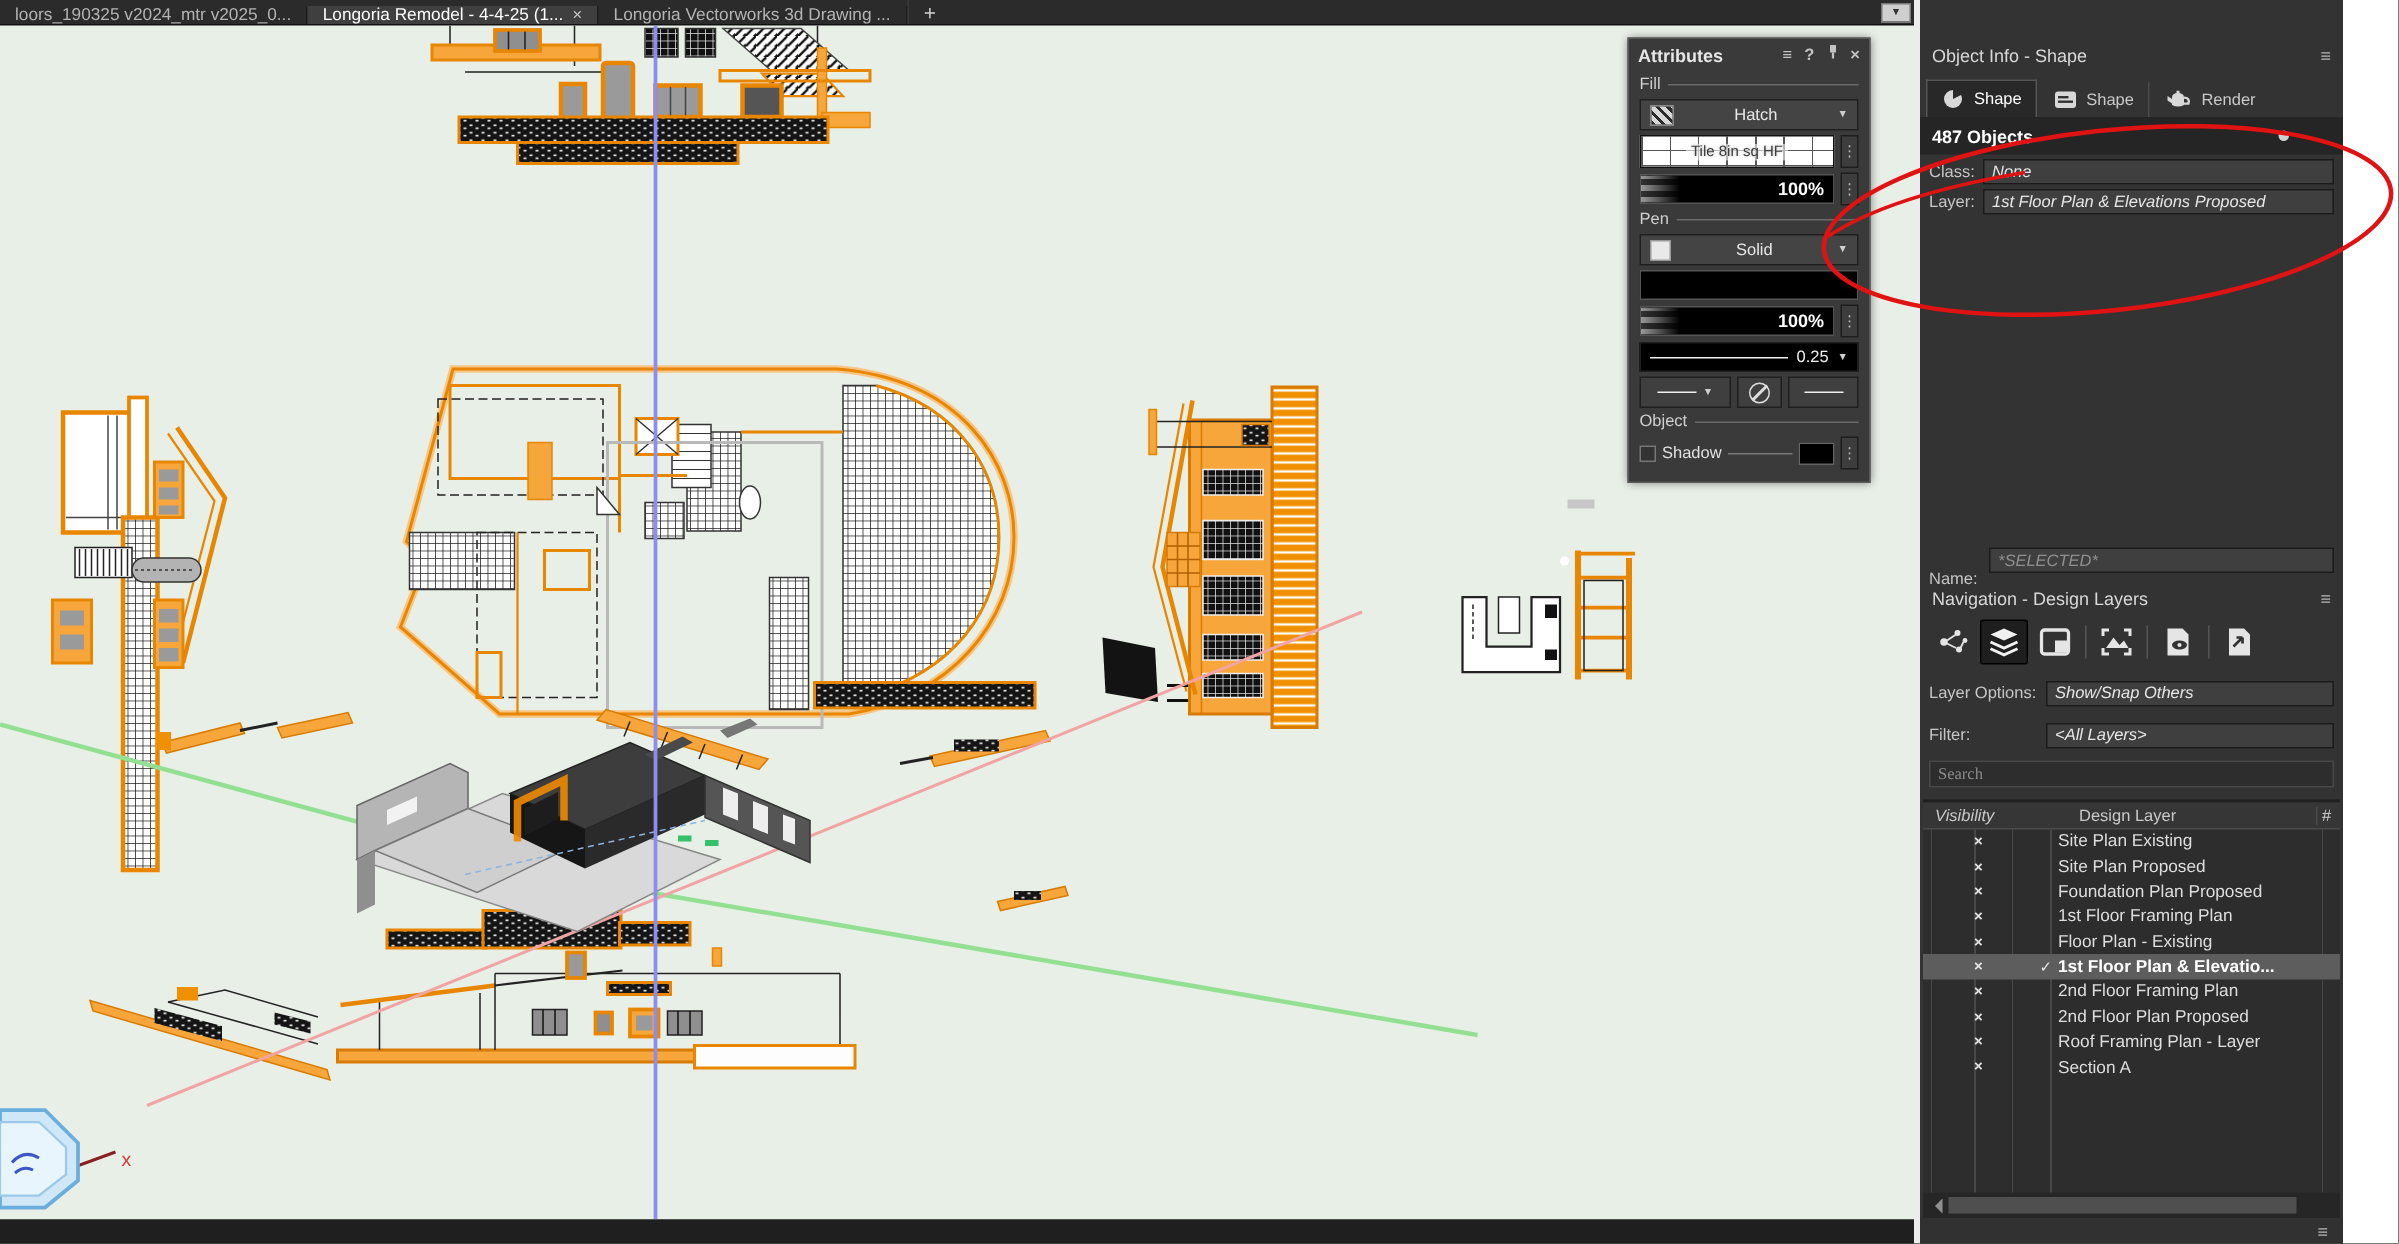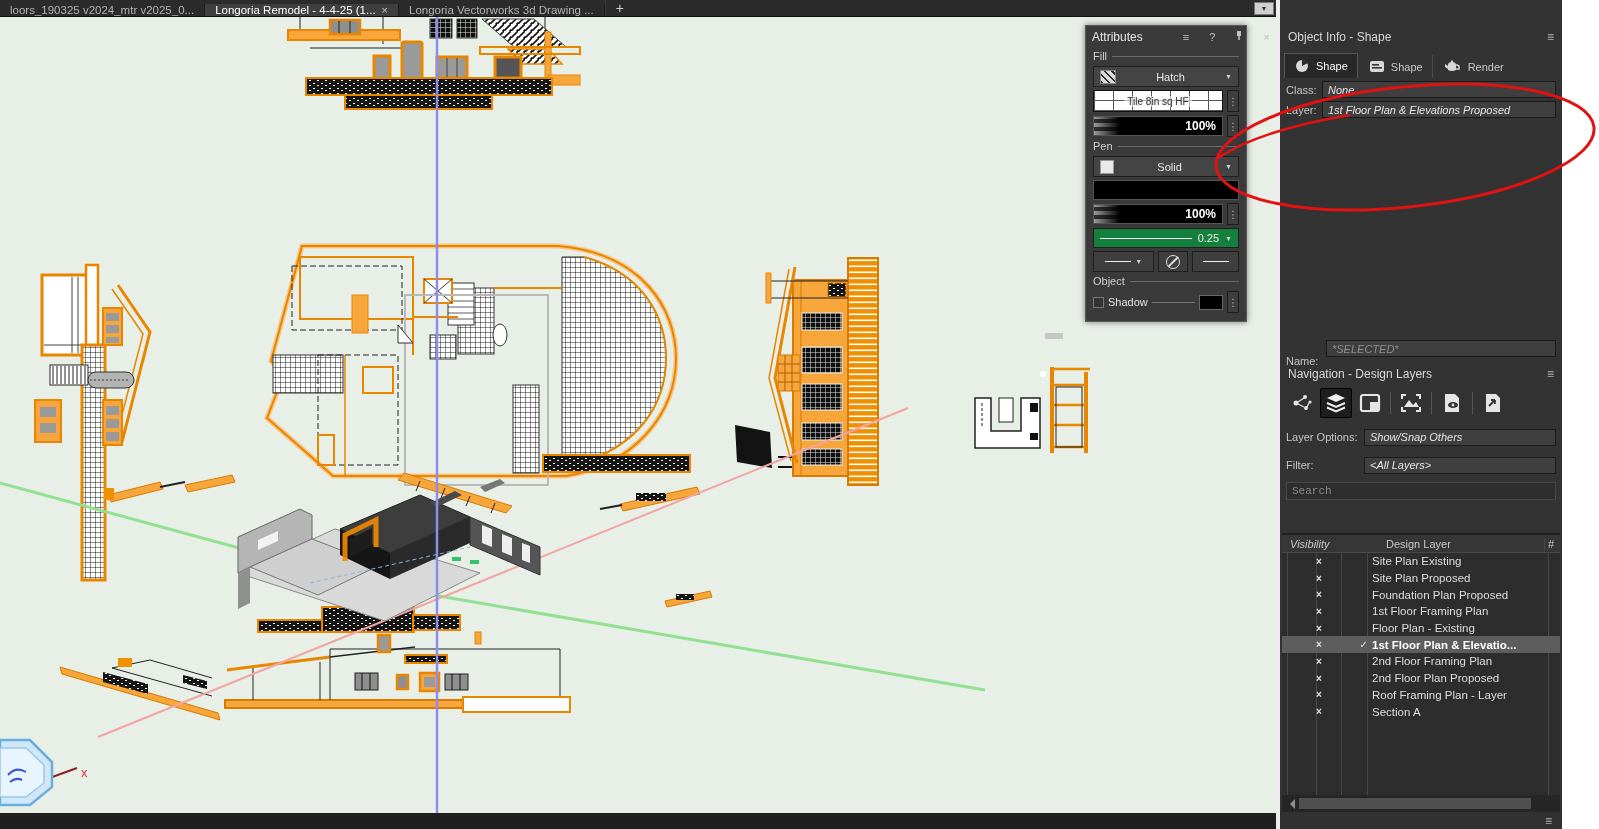--- a/index.html
+++ b/index.html
@@ -21,21 +21,21 @@
   
   .canvas{position:absolute;left:0;top:17px;width:1276px;height:796px;background:#e8efe7;}
   .canvas svg{display:block;}
   .canvas-bottom{position:absolute;left:0;top:813px;width:1276px;height:16px;background:#1f1f1f;}
   .divider{position:absolute;left:1276px;top:0;width:4px;height:829px;background:#ececec;}
   .white-strip{position:absolute;left:1562px;top:0;width:37px;height:829px;background:#ffffff;}
 
   
   .attr{position:absolute;left:1085px;top:25px;width:162px;background:#3a3a3a;
         border:1px solid #5a5a5a;box-shadow:0 0 6px rgba(0,0,0,.5);padding-bottom:8px;}
-  .attr-title{height:21px;display:flex;align-items:center;padding:0 6px;gap:20px;color:#e6e6e6;font-size:12px;}
+  .attr-title{height:21px;display:flex;align-items:center;padding:0 6px;gap:8px;color:#e6e6e6;font-size:12px;font-weight:bold;}
   .attr-title .sp{flex:1;}
   .attr-title .ticon{color:#c2c2c2;font-size:11px;cursor:default;}
   .sect{display:flex;align-items:center;gap:5px;padding:3px 7px 1px 7px;color:#cfcfcf;font-size:11px;}
   .sect .rule{flex:1;height:1px;background:#6a6a6a;}
   .arow{display:flex;align-items:center;margin:3px 7px 0 7px;gap:4px;}
   .dropbtn{flex:1;height:21px;background:#444;border:1px solid #1f1f1f;display:flex;align-items:center;
            padding:0 6px;gap:6px;color:#e8e8e8;}
   .dropbtn .lbl{flex:1;text-align:center;}
   .caret{font-size:7px;color:#cfcfcf;}
   .hatchsw{width:16px;height:14px;border:1px solid #888;
@@ -48,21 +48,21 @@
   .tilebox span{color:#3c3c3c;font-size:10px;text-shadow:0 0 3px #fff,0 0 2px #999;background:rgba(255,255,255,.55);padding:0 3px;}
   .kebab{width:12px;height:22px;background:#3d3d3d;border:1px solid #1e1e1e;color:#bdbdbd;
          display:flex;align-items:center;justify-content:center;font-size:10px;}
   .opbar{flex:1;height:20px;background:#000;border:1px solid #555;position:relative;color:#fff;
          display:flex;align-items:center;justify-content:flex-end;padding-right:6px;font-weight:bold;font-size:12px;}
   .opbar::before{content:"";position:absolute;left:0;top:0;bottom:0;width:26px;
      background:repeating-linear-gradient(0deg,#9a9a9a 0 4px,#333 4px 8px),
                 repeating-linear-gradient(90deg,#c9c9c9 0 4px,#4a4a4a 4px 8px);
      -webkit-mask-image:linear-gradient(90deg,#000,transparent);mask-image:linear-gradient(90deg,#000,transparent);}
   .blacksw{flex:1;height:20px;background:#000;border:1px solid #555;}
-  .lwbox{flex:1;height:20px;background:#15803d;border:1px solid #1f1f1f;display:flex;align-items:center;padding:0 6px;gap:6px;color:#eee;}
+  .lwbox{flex:1;height:20px;background:#000000;border:1px solid #1f1f1f;display:flex;align-items:center;padding:0 6px;gap:6px;color:#eee;}
   .lwbox .wline{flex:1;height:1px;background:#f2f2f2;}
   .lsbox{height:21px;background:#3f3f3f;border:1px solid #1f1f1f;display:flex;align-items:center;justify-content:center;gap:4px;padding:0 4px;}
   .lsbox .wline{width:26px;height:1px;background:#f2f2f2;}
   .nosym{width:14px;height:14px;border:1.5px solid #ddd;border-radius:50%;position:relative;}
   .nosym::after{content:"";position:absolute;left:-1px;top:5px;width:14px;height:1.5px;background:#ddd;transform:rotate(-45deg);}
   .chk{width:11px;height:11px;background:#333;border:1px solid #777;}
   .leader{flex:1;height:1px;background:#777;}
   .minisw{width:24px;height:15px;background:#000;border:1px solid #666;}
   .shlabel{color:#e2e2e2;}
 
@@ -86,21 +86,21 @@
   .namerow{margin-top:4px;}
   .namerow .flabel{width:36px;margin-top:25px;}
   .navtoolbar{display:flex;align-items:center;gap:2px;padding:6px 4px 6px 6px;background:#333;}
   .navbtn{width:32px;height:30px;display:flex;align-items:center;justify-content:center;border-radius:2px;}
   .navbtn.active{background:#1e1e1e;border:1px solid #000;}
   .vsep{width:1px;height:22px;background:#565656;margin:0 2px;}
   .optrow{display:flex;align-items:center;margin:4px 6px 0 6px;gap:6px;height:18px;}
   .optrow .olabel{width:72px;color:#c6c6c6;}
   .searchwrap{margin:8px 6px 0 6px;}
   .search{width:100%;height:18px;background:#2d2d2d;border:1px solid #484848;color:#cfcfcf;
-          font-family:Liberation Mono, monospace;font-size:11px;padding:0 5px;}
+          font-family:Liberation Serif, serif;font-size:11px;padding:0 5px;}
   .search::placeholder{color:#8b8b8b;}
   .ltable{position:absolute;left:2px;top:533px;width:278px;height:262px;background:#2d2d2d;border-top:2px solid #202020;}
   .lhead{display:flex;height:18px;align-items:center;background:#363636;border-bottom:1px solid #4a4a4a;color:#c9c9c9;}
   .lhead .h-vis{width:86px;padding-left:8px;font-style:italic;}
   .lhead .h-name{flex:1;padding-left:18px;}
   .lhead .h-num{width:16px;border-left:1px solid #4a4a4a;padding-left:3px;}
   .lrows{position:relative;height:243px;}
   .gridlines{position:absolute;inset:0;pointer-events:none;
      background:linear-gradient(90deg,transparent 5px,#474747 5px,#474747 6px,transparent 6px) ,
                 linear-gradient(90deg,transparent 34px,#474747 34px,#474747 35px,transparent 35px),
@@ -488,20 +488,25 @@
       <div class="oitab" style="border-right:none">
         <svg class="icon16" width="18" height="13" viewBox="0 0 18 13">
           <path d="M4,5 Q4,2 8,2 Q12,2 12,5 L12,10 Q8,12 4,10 Z" fill="#d8d8d8"></path>
           <path d="M4,6 L1,4 L1,7 L4,9 Z" fill="#d8d8d8"></path>
           <path d="M12,5 Q16,5 15,9 L12,9" fill="none" stroke="#d8d8d8" stroke-width="1.5"></path>
           <rect x="7" y="0.5" width="2" height="2" fill="#d8d8d8"></rect>
         </svg>
         <span>Render</span>
       </div>
     </div>
+    <div class="objcount">
+      <span>487 Objects</span>
+        <span class="sp"></span>
+        <span class="dot"></span>
+    </div>
     <div class="frow">
       <span class="flabel">Class:</span>
       <div class="field">
           <span>None</span>
         </div>
     </div>
     <div class="frow">
       <span class="flabel">Layer:</span>
       <div class="field">
           <span>1st Floor Plan &amp; Elevations Proposed</span>

